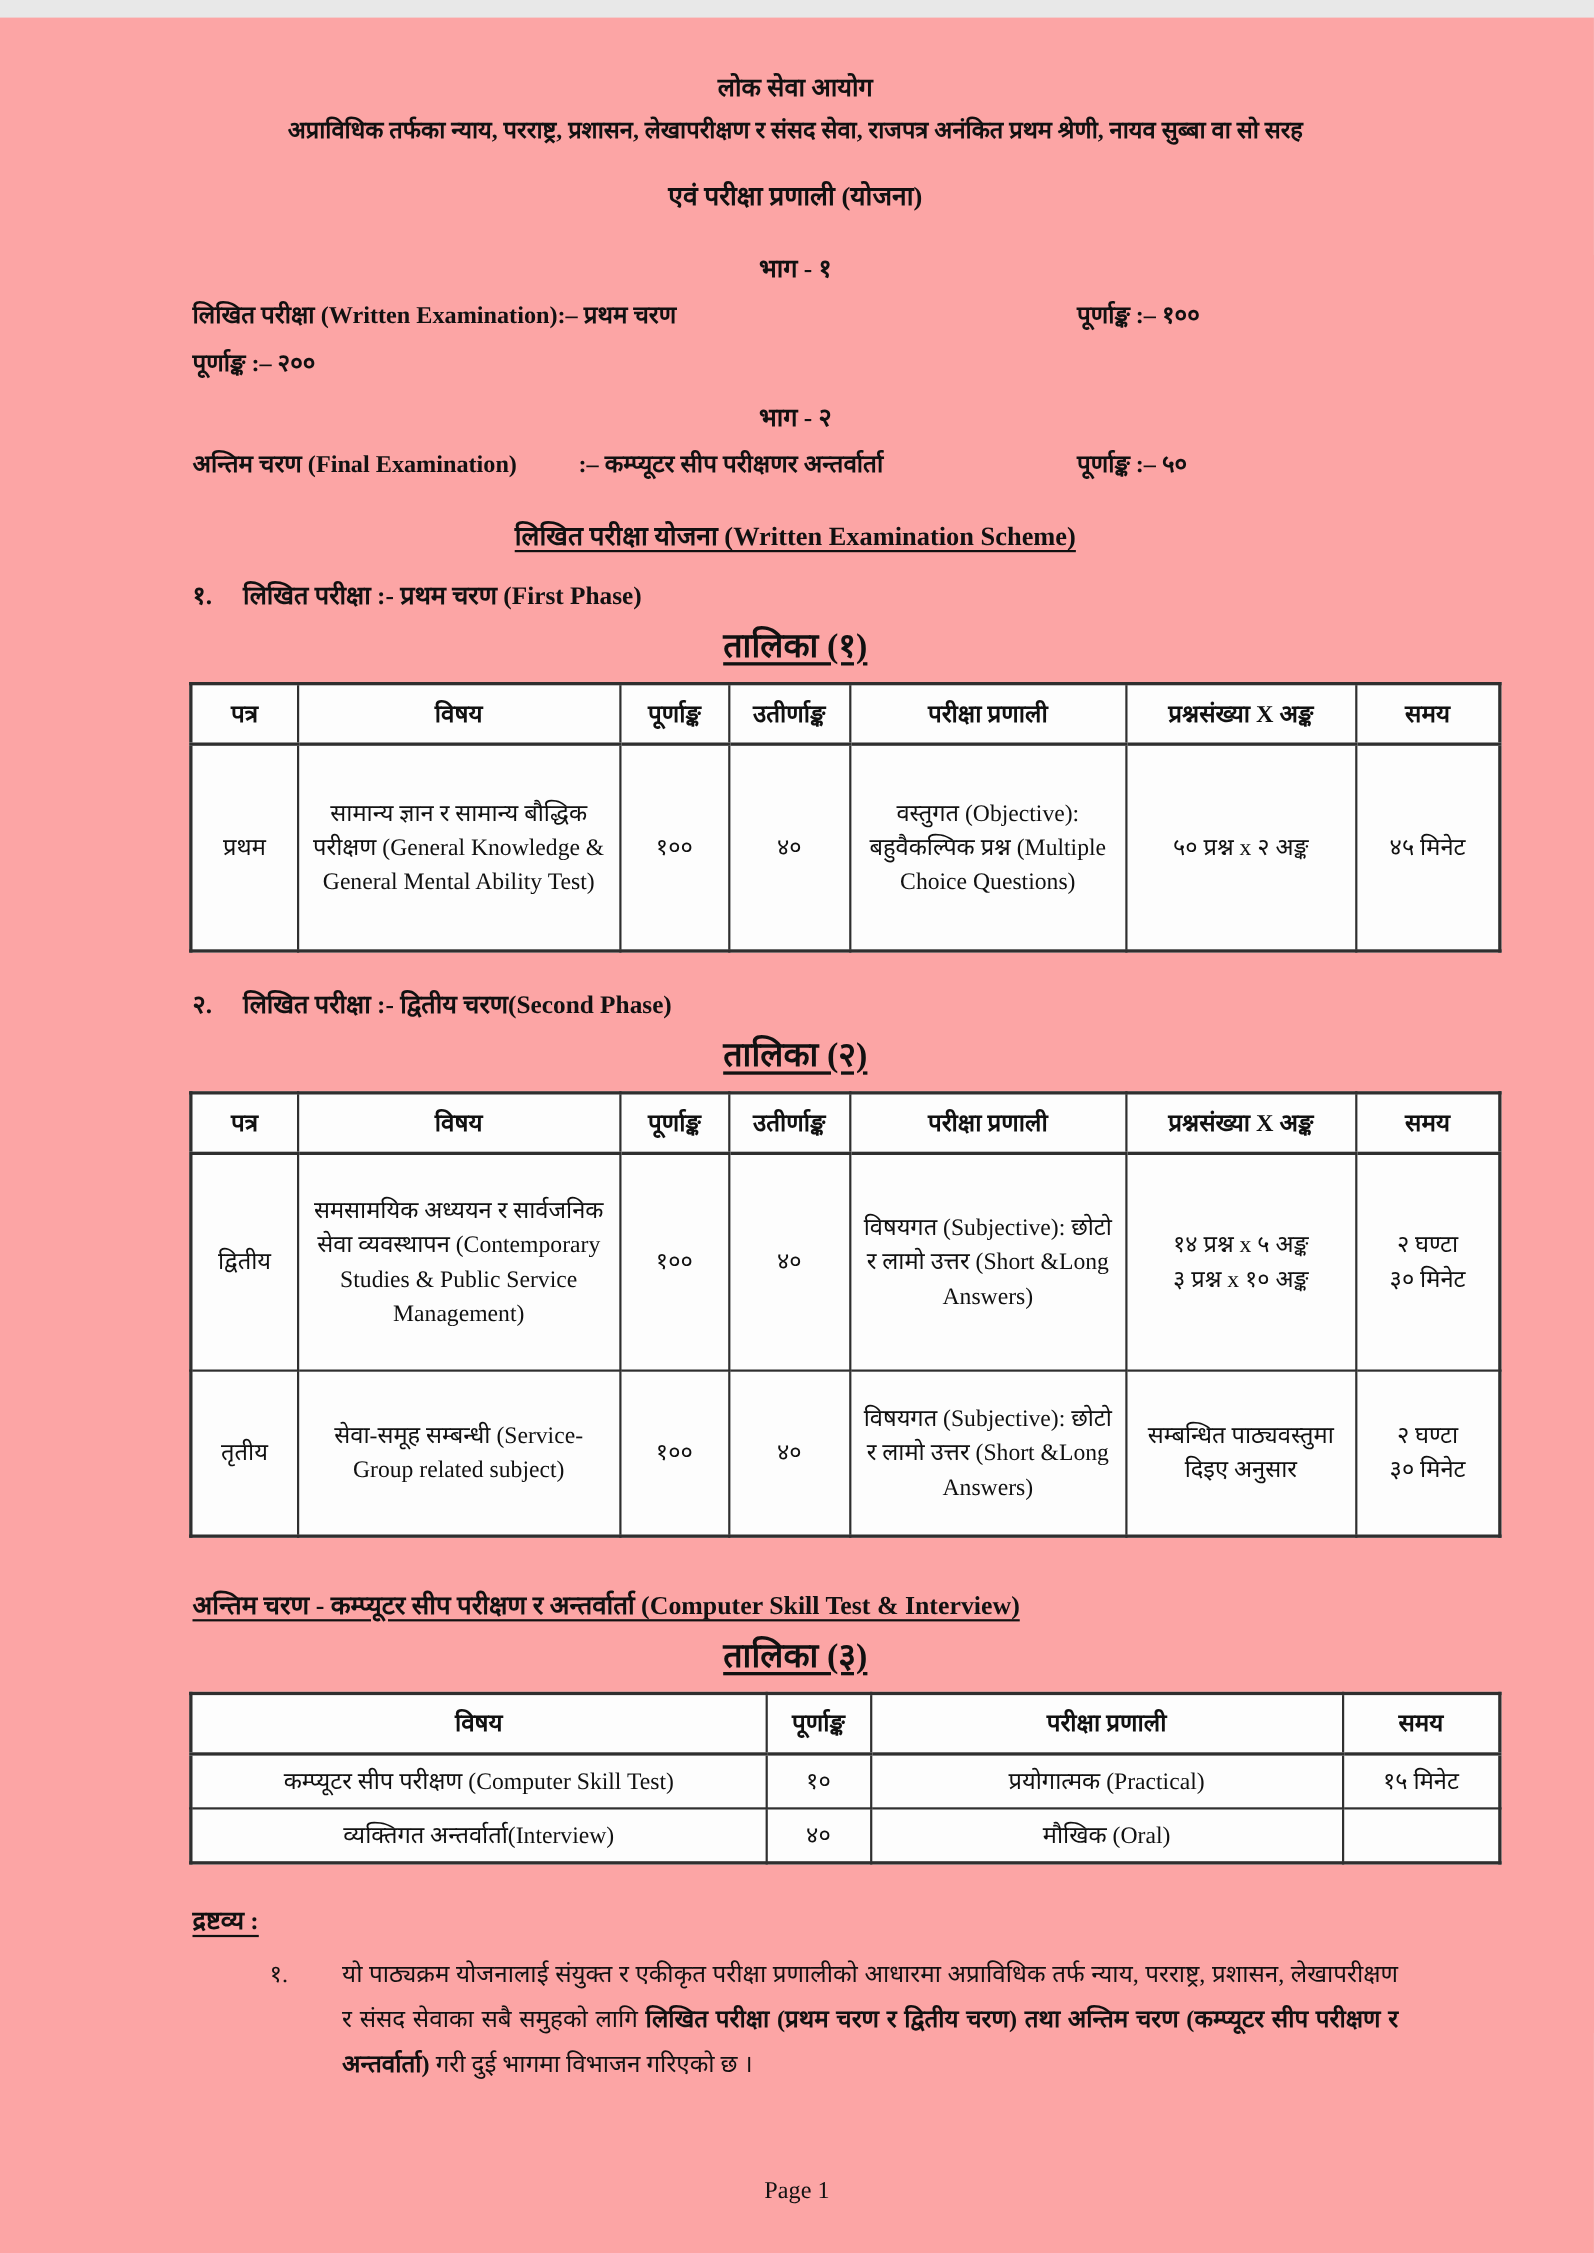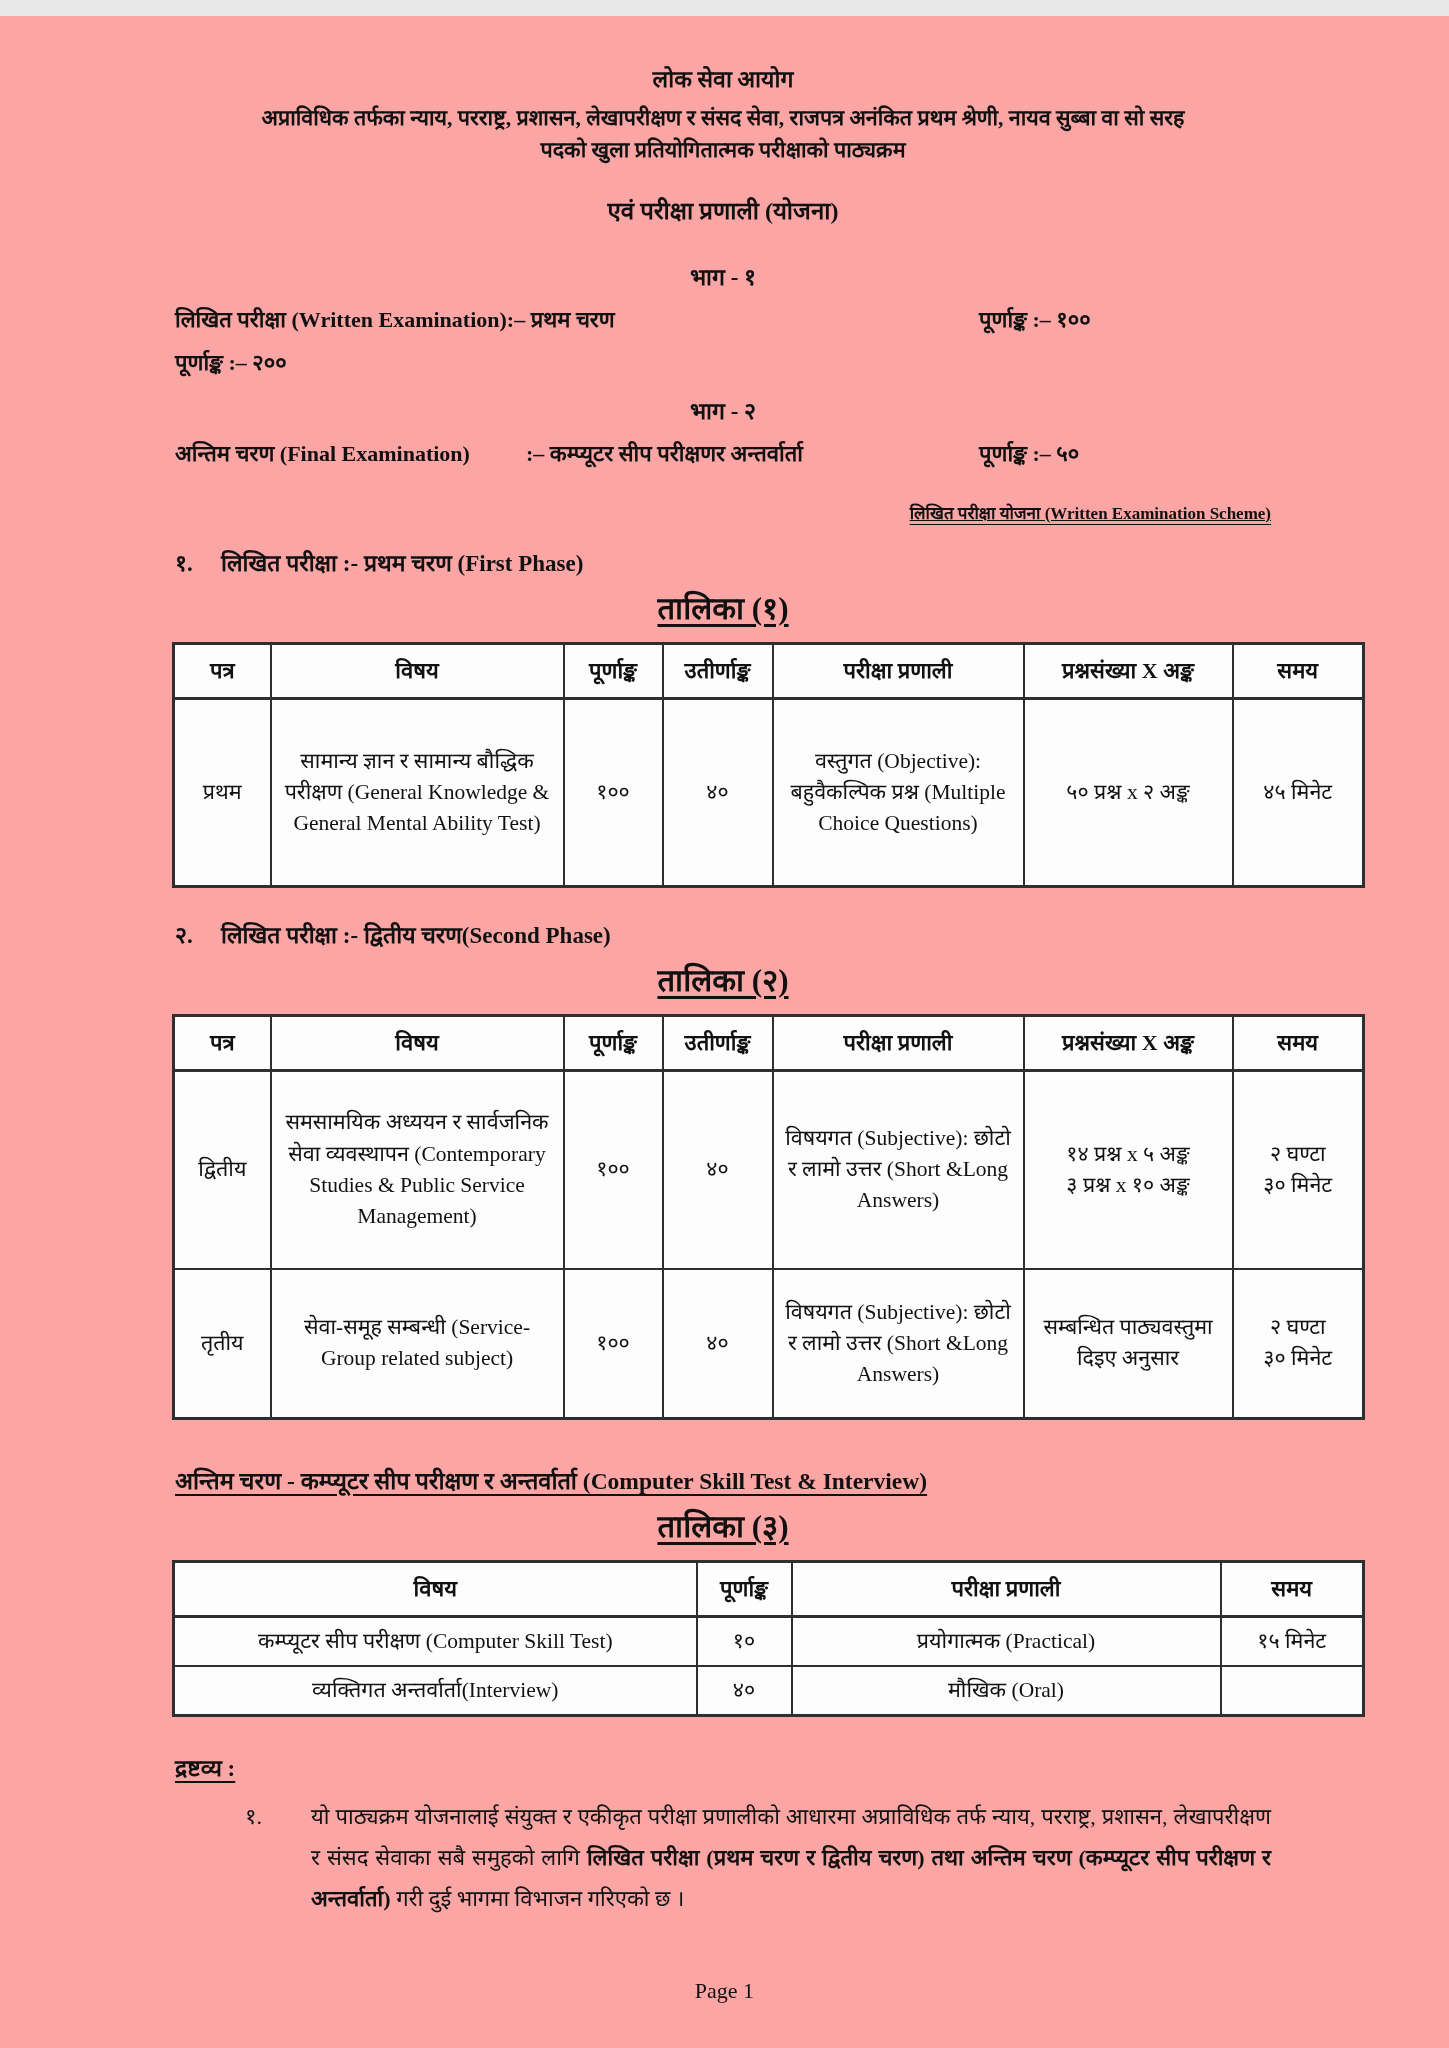--- a/index.html
+++ b/index.html
@@ -24,21 +24,21 @@
   .head-subtitle { font-size: 24px; font-weight: bold; margin-top: 26px; margin-bottom: 34px; }
   .outline-row { display: flex; align-items: flex-start; margin-bottom: 10px; }
   .outline-label { flex: 0 0 286px; font-weight: bold; white-space: nowrap; }
   .outline-text { flex: 1; text-align: justify; line-height: 1.65; }
   .part-label { font-weight: bold; margin: 14px 0 10px 0; font-size: 23px; text-align: center; }
   .marks-row { display: flex; align-items: baseline; margin: 8px 0; line-height: 1.6; }
   .marks-left { flex: 1; font-weight: bold; }
   .marks-right { flex: 0 0 292px; font-weight: bold; text-align: left; }
   .indent-second { margin-left: 357px; font-weight: bold; }
   .final-mid { margin-left: 56px; font-weight: bold; }
-  .scheme-title { text-align: right; font-weight: bold; font-size: 17px; margin: 30px 0 22px 0; text-decoration: underline; }
+  .scheme-title { text-align: center; font-weight: bold; font-size: 24px; margin: 30px 0 22px 0; }
   .sec-head { font-weight: bold; font-size: 23px; margin: 16px 0 6px 0; display: flex; }
   .sec-num { flex: 0 0 46px; }
   .tbl-caption { text-align: center; font-weight: bold; font-size: 31px; margin: 8px 0 14px 0; font-family: Liberation Serif, serif; }
   .tbl-caption span { text-decoration: underline; text-underline-offset: 5px; }
   table { border-collapse: collapse; table-layout: fixed; width: 1190px; margin-left: -3px; background: #fdfdfd; }
   th, td {
     border: 2px solid #2f2f2f;
     text-align: center;
     vertical-align: middle;
     padding: 8px 6px;
@@ -57,21 +57,20 @@
   .note-text { flex: 1; text-align: justify; line-height: 1.85; }
   .footer-page { position: absolute; left: 0; top: 1962px; width: 100%; text-align: center; font-size: 22px; }
 </style>
 </head>
 <body>
 
 <div class="page">
 
   <div class="center head-org">लोक सेवा आयोग</div>
   <div class="center head-line">अप्राविधिक तर्फका न्याय, परराष्ट्र, प्रशासन, लेखापरीक्षण र संसद सेवा, राजपत्र अनंकित प्रथम श्रेणी, नायव सुब्बा वा सो सरह</div>
-  <div class="center head-line">पदको खुला प्रतियोगितात्मक परीक्षाको पाठ्यक्रम</div>
   <div class="center head-subtitle">एवं परीक्षा प्रणाली (योजना)</div>
 
 
   <div class="part-label">भाग - १</div>
 
   <div class="marks-row">
     <span class="marks-left">लिखित परीक्षा (Written Examination):– प्रथम चरण</span>
     <span class="marks-right">पूर्णाङ्क :– १००</span>
   </div>
 

